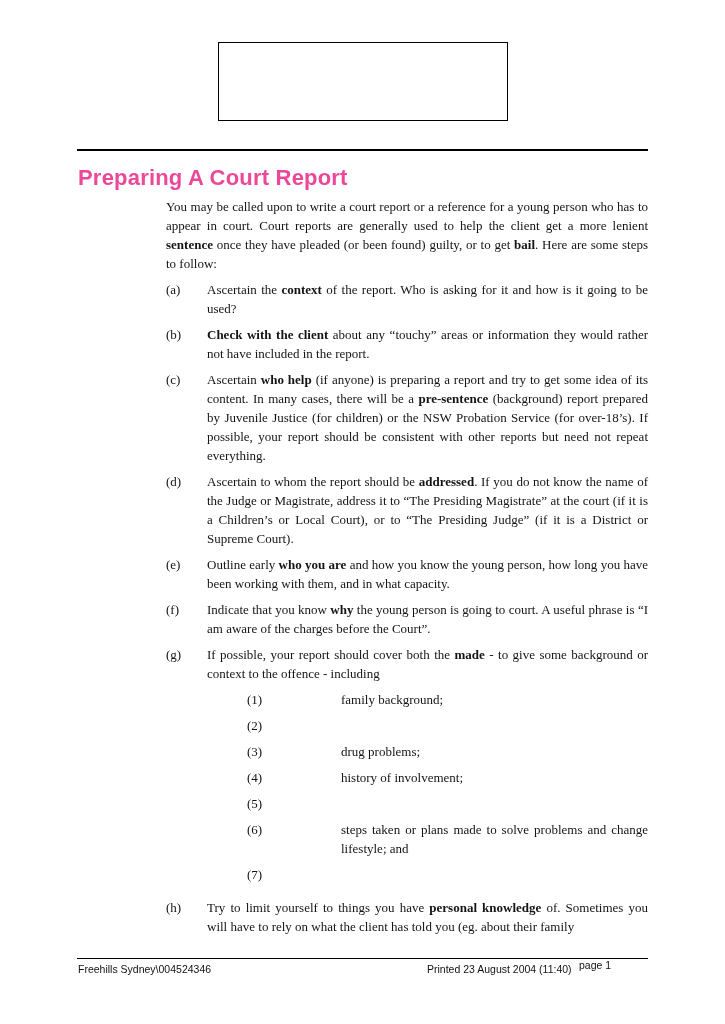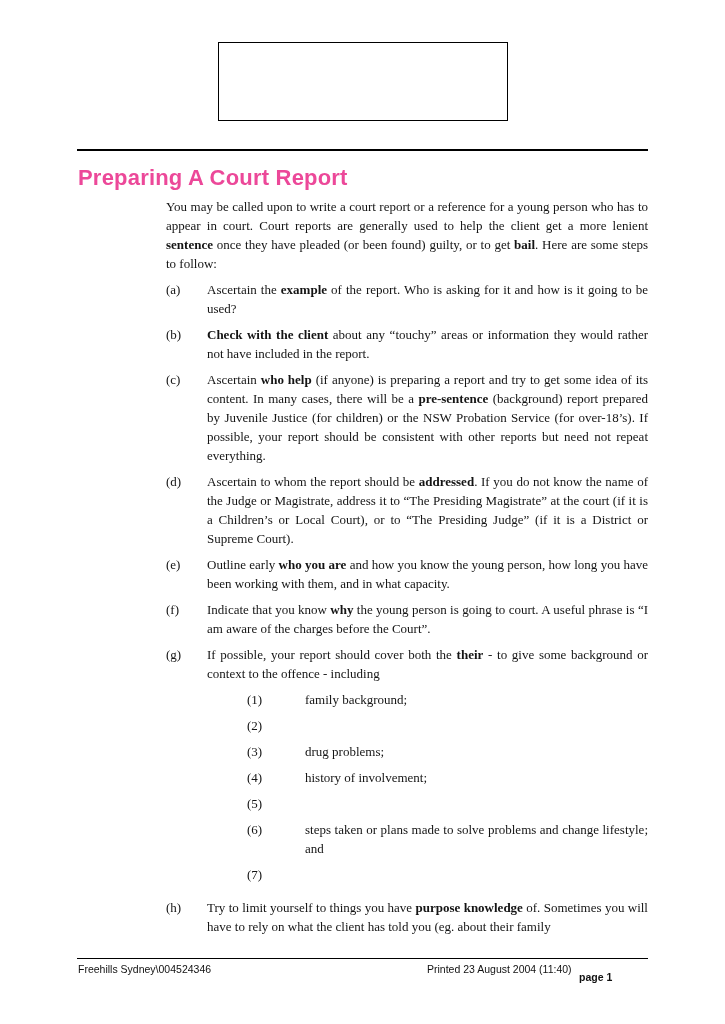--- a/index.html
+++ b/index.html
@@ -49,54 +49,54 @@
     font-size: 13px;
     line-height: 19px;
   }
   .para { text-align: justify; margin-bottom: 7px; }
   .item { display: flex; margin-bottom: 7px; }
   .item-label { width: 41px; flex-shrink: 0; }
   .item-body { flex: 1; text-align: justify; }
   .item-body .g-para { text-align: justify; margin-bottom: 7px; }
   .sub { display: flex; margin-left: 40px; margin-bottom: 7px; }
   .sub-label { width: 58px; flex-shrink: 0; }
-  .sub-text { flex: 1; }
+  .sub-text { flex: 1; margin-left: 36px; }
   b { font-weight: bold; }
   .footer {
     position: absolute;
     left: 77px;
     top: 958px;
     width: 571px;
     height: 20px;
     border-top: 1px solid #000;
     font-family: "Liberation Sans", sans-serif;
     font-size: 10.5px;
     color: #111;
   }
   .f-left  { position: absolute; left: 1px;  top: 4px; }
   .f-mid   { position: absolute; left: 350px; top: 4px; }
-  .f-right { position: absolute; left: 502px; top: 12px; font-weight: bold; }
+  .f-right { position: absolute; left: 502px; top: 0; font-weight: normal; }
 </style>
 </head>
 <body>
 
 <div class="page">
 
   <div class="logo-box"></div>
   <hr class="header-rule">
 
   <h1 class="page-title">Preparing A Court Report</h1>
 
   <div class="content">
 
     <p class="para">You may be called upon to write a court report or a reference for a young person who has to appear in court. Court reports are generally used to help the client get a more lenient <b>sentence</b> once they have pleaded (or been found) guilty, or to get <b>bail</b>. Here are some steps to follow:</p>
 
     <div class="item">
       <span class="item-label">(a)</span>
-      <span class="item-body">Ascertain the <b>example</b> of the report. Who is asking for it and how is it going to be used?</span>
+      <span class="item-body">Ascertain the <b>context</b> of the report. Who is asking for it and how is it going to be used?</span>
     </div>
 
     <div class="item">
       <span class="item-label">(b)</span>
       <span class="item-body"><b>Check with the client</b> about any “touchy” areas or information they would rather not have included in the report.</span>
     </div>
 
     <div class="item">
       <span class="item-label">(c)</span>
       <span class="item-body">Ascertain <b>who help</b> (if anyone) is preparing a report and try to get some idea of its content. In many cases, there will be a <b>pre-sentence</b> (background) report prepared by Juvenile Justice (for children) or the NSW Probation Service (for over-18’s). If possible, your report should be consistent with other reports but need not repeat everything.</span>
@@ -113,21 +113,21 @@
     </div>
 
     <div class="item">
       <span class="item-label">(f)</span>
       <span class="item-body">Indicate that you know <b>why</b> the young person is going to court. A useful phrase is “I am aware of the charges before the Court”.</span>
     </div>
 
     <div class="item">
       <span class="item-label">(g)</span>
       <div class="item-body">
-        <p class="g-para">If possible, your report should cover both the <b>their</b> - to give some background or context to the offence - including</p>
+        <p class="g-para">If possible, your report should cover both the <b>made</b> - to give some background or context to the offence - including</p>
 
         <div class="sub">
           <span class="sub-label">(1)</span>
           <span class="sub-text">family background;</span>
         </div>
         <div class="sub">
           <span class="sub-label">(2)</span>
         </div>
         <div class="sub">
           <span class="sub-label">(3)</span>
@@ -147,21 +147,21 @@
           <span class="sub-text">steps taken or plans made to solve problems and change lifestyle; and</span>
         </div>
         <div class="sub">
           <span class="sub-label">(7)</span>
         </div>
       </div>
     </div>
 
     <div class="item">
       <span class="item-label">(h)</span>
-      <span class="item-body">Try to limit yourself to things you have <b>purpose knowledge</b> of. Sometimes you will have to rely on what the client has told you (eg. about their family</span>
+      <span class="item-body">Try to limit yourself to things you have <b>personal knowledge</b> of. Sometimes you will have to rely on what the client has told you (eg. about their family</span>
     </div>
 
   </div>
 
   <div class="footer">
     <span class="f-left">Freehills Sydney\004524346</span>
     <span class="f-mid">Printed 23 August 2004 (11:40)</span>
     <span class="f-right">page 1</span>
   </div>
 

